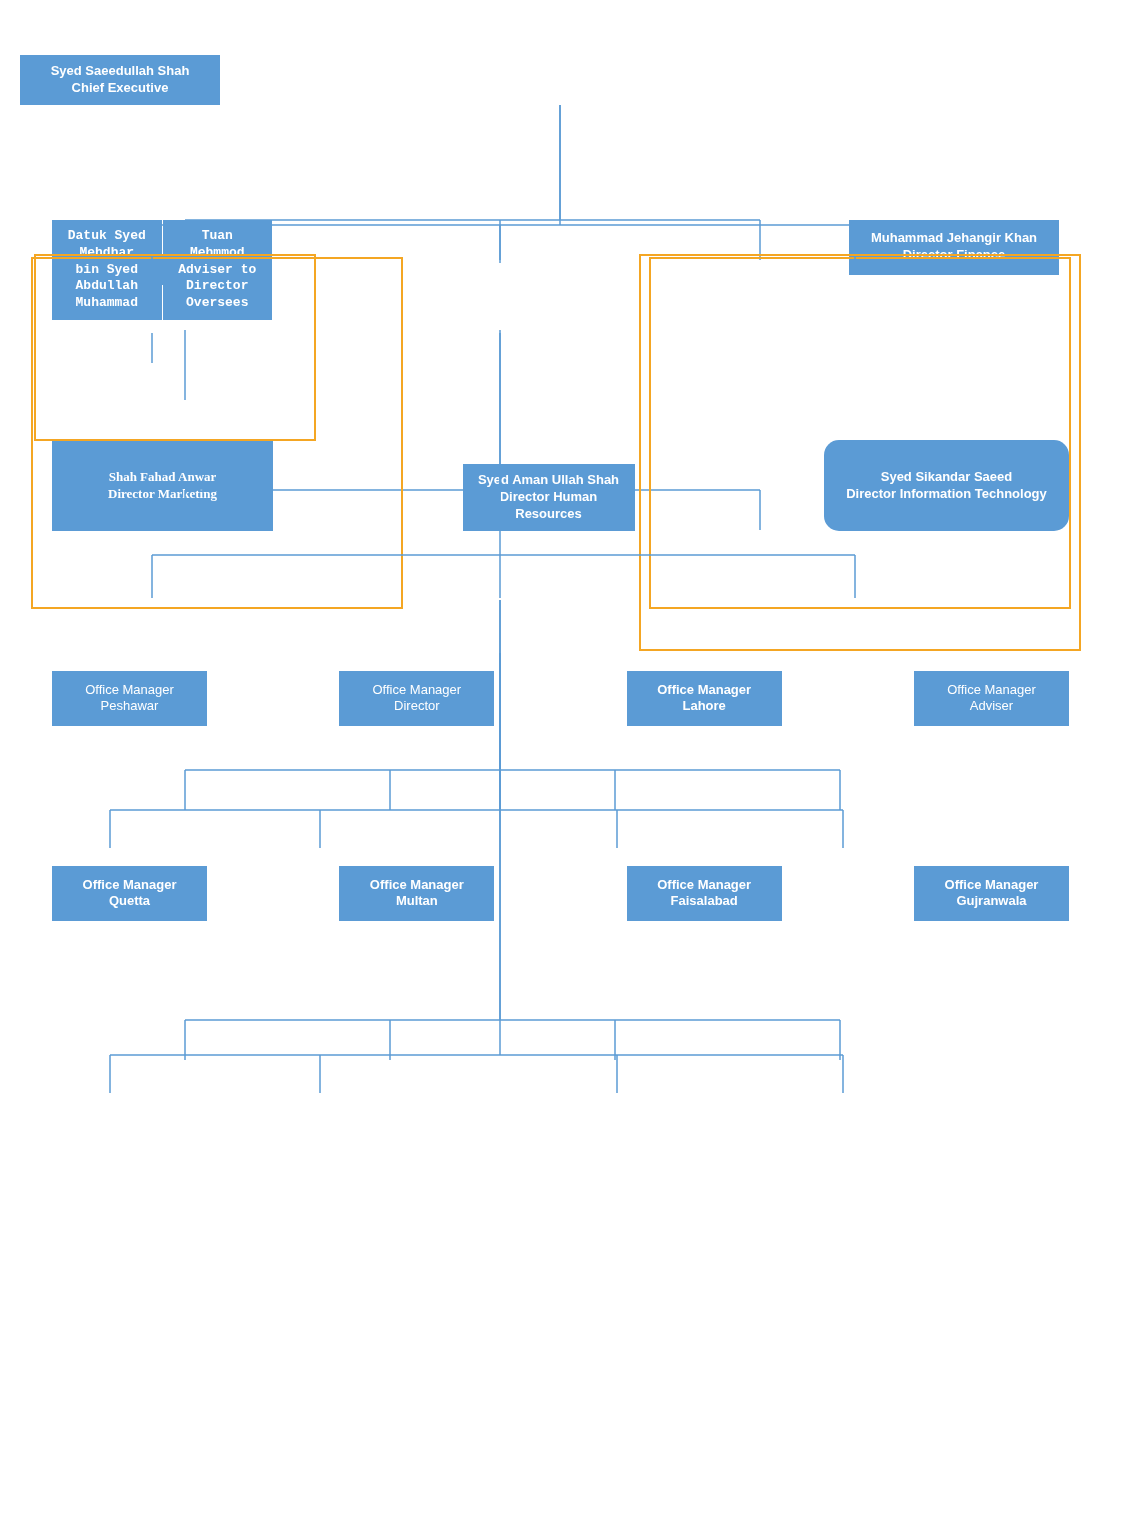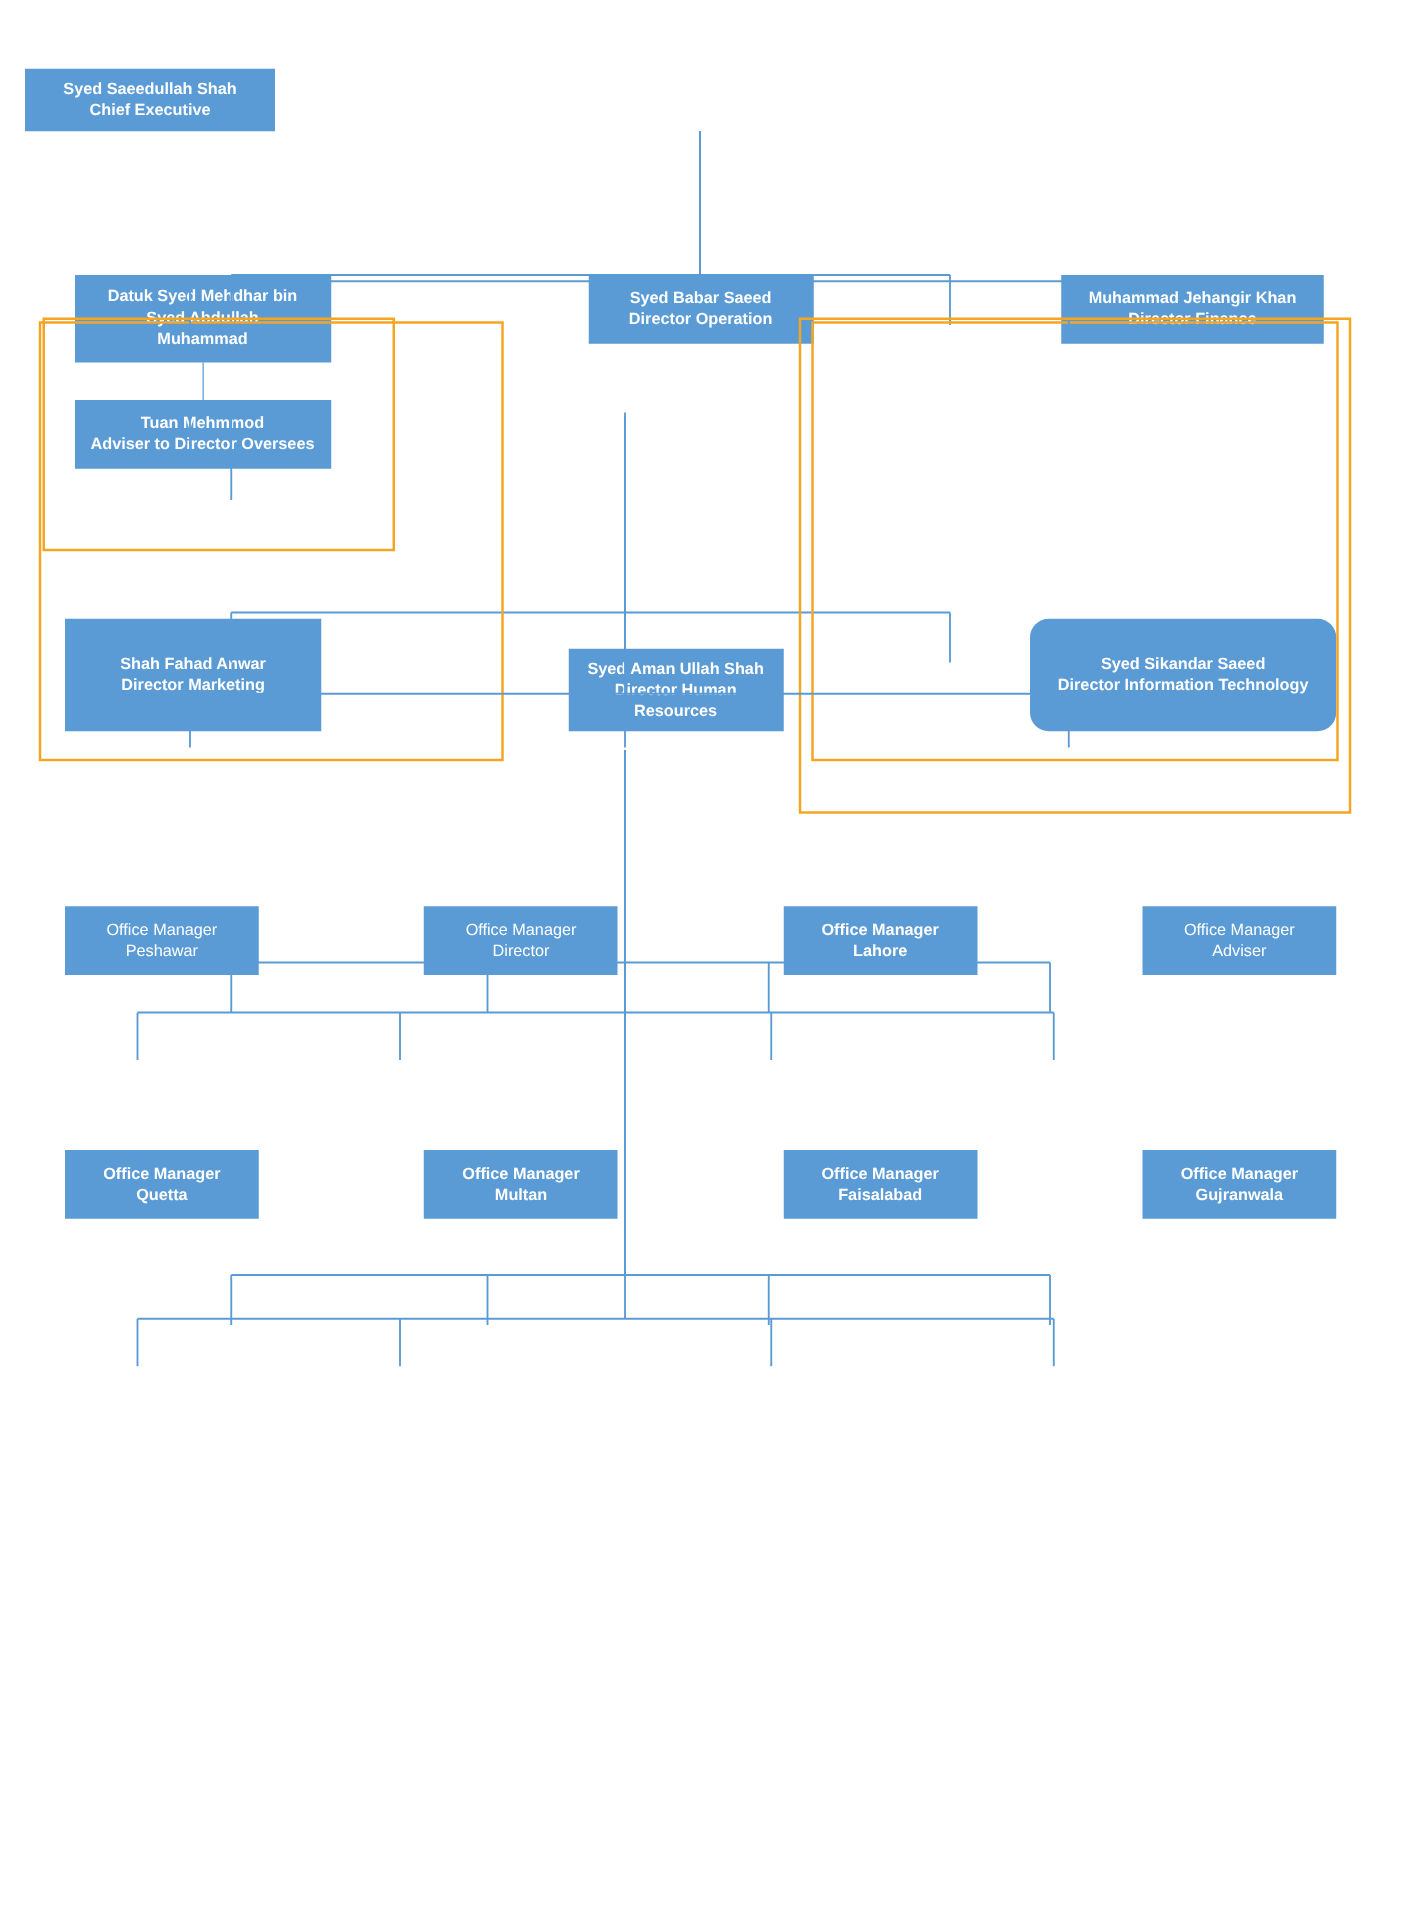--- a/index.html
+++ b/index.html
@@ -85,59 +85,51 @@
         <div>Syed Saeedullah Shah</div>
         <div>Chief Executive</div>
       </div>
     </div>
   </div>
 
   <div style="height:115px;"></div>
 
   <div style="display:flex;justify-content:space-between;padding:0 32px;align-items:flex-start;">
 
-    <div style="display:flex;flex-direction:column;align-items:center;width:220px;">
+    <div style="display:flex;flex-direction:row;align-items:center;width:220px;font-family:Liberation Mono, monospace;">
       <div class="node node-blue" style="width:205px;min-height:70px;">
         <div>
           <div>Datuk Syed Mehdhar bin Syed Abdullah</div>
           <div>Muhammad</div>
         </div>
       </div>
       <div style="height:30px;border-left:1.5px solid #5b9bd5;"></div>
       <div class="node node-blue" style="width:205px;min-height:55px;">
         <div>
           <div>Tuan Mehmmod</div>
           <div>Adviser to Director Oversees</div>
         </div>
       </div>
     </div>
 
-    <div style="display:flex;flex-direction:column;align-items:center;width:180px;margin-top:0;">
-      <div class="node node-blue" style="width:180px;min-height:55px;">
-        <div>
-          <div>Syed Babar Saeed</div>
-          <div>Director Operation</div>
-        </div>
-      </div>
-    </div>
 
     <div style="display:flex;flex-direction:column;align-items:flex-start;width:220px;margin-top:0;">
       <div class="node node-blue" style="width:210px;min-height:55px;">
         <div>
           <div>Muhammad Jehangir Khan</div>
           <div>Director Finance</div>
         </div>
       </div>
     </div>
   </div>
 
   <div style="height:120px;"></div>
 
   <div style="display:flex;justify-content:space-between;padding:0 32px;">
-    <div class="node node-blue" style="width:205px;min-height:55px;">
+    <div class="node node-blue" style="width:221px;min-height:55px;font-family:Liberation Serif, serif;">
       <div>
         <div>Shah Fahad Anwar</div>
         <div>Director Marketing</div>
       </div>
     </div>
     <div class="node node-blue" style="width:172px;min-height:55px;margin-top:24px;">
       <div>
         <div>Syed Aman Ullah Shah</div>
         <div>Director Human Resources</div>
       </div>

